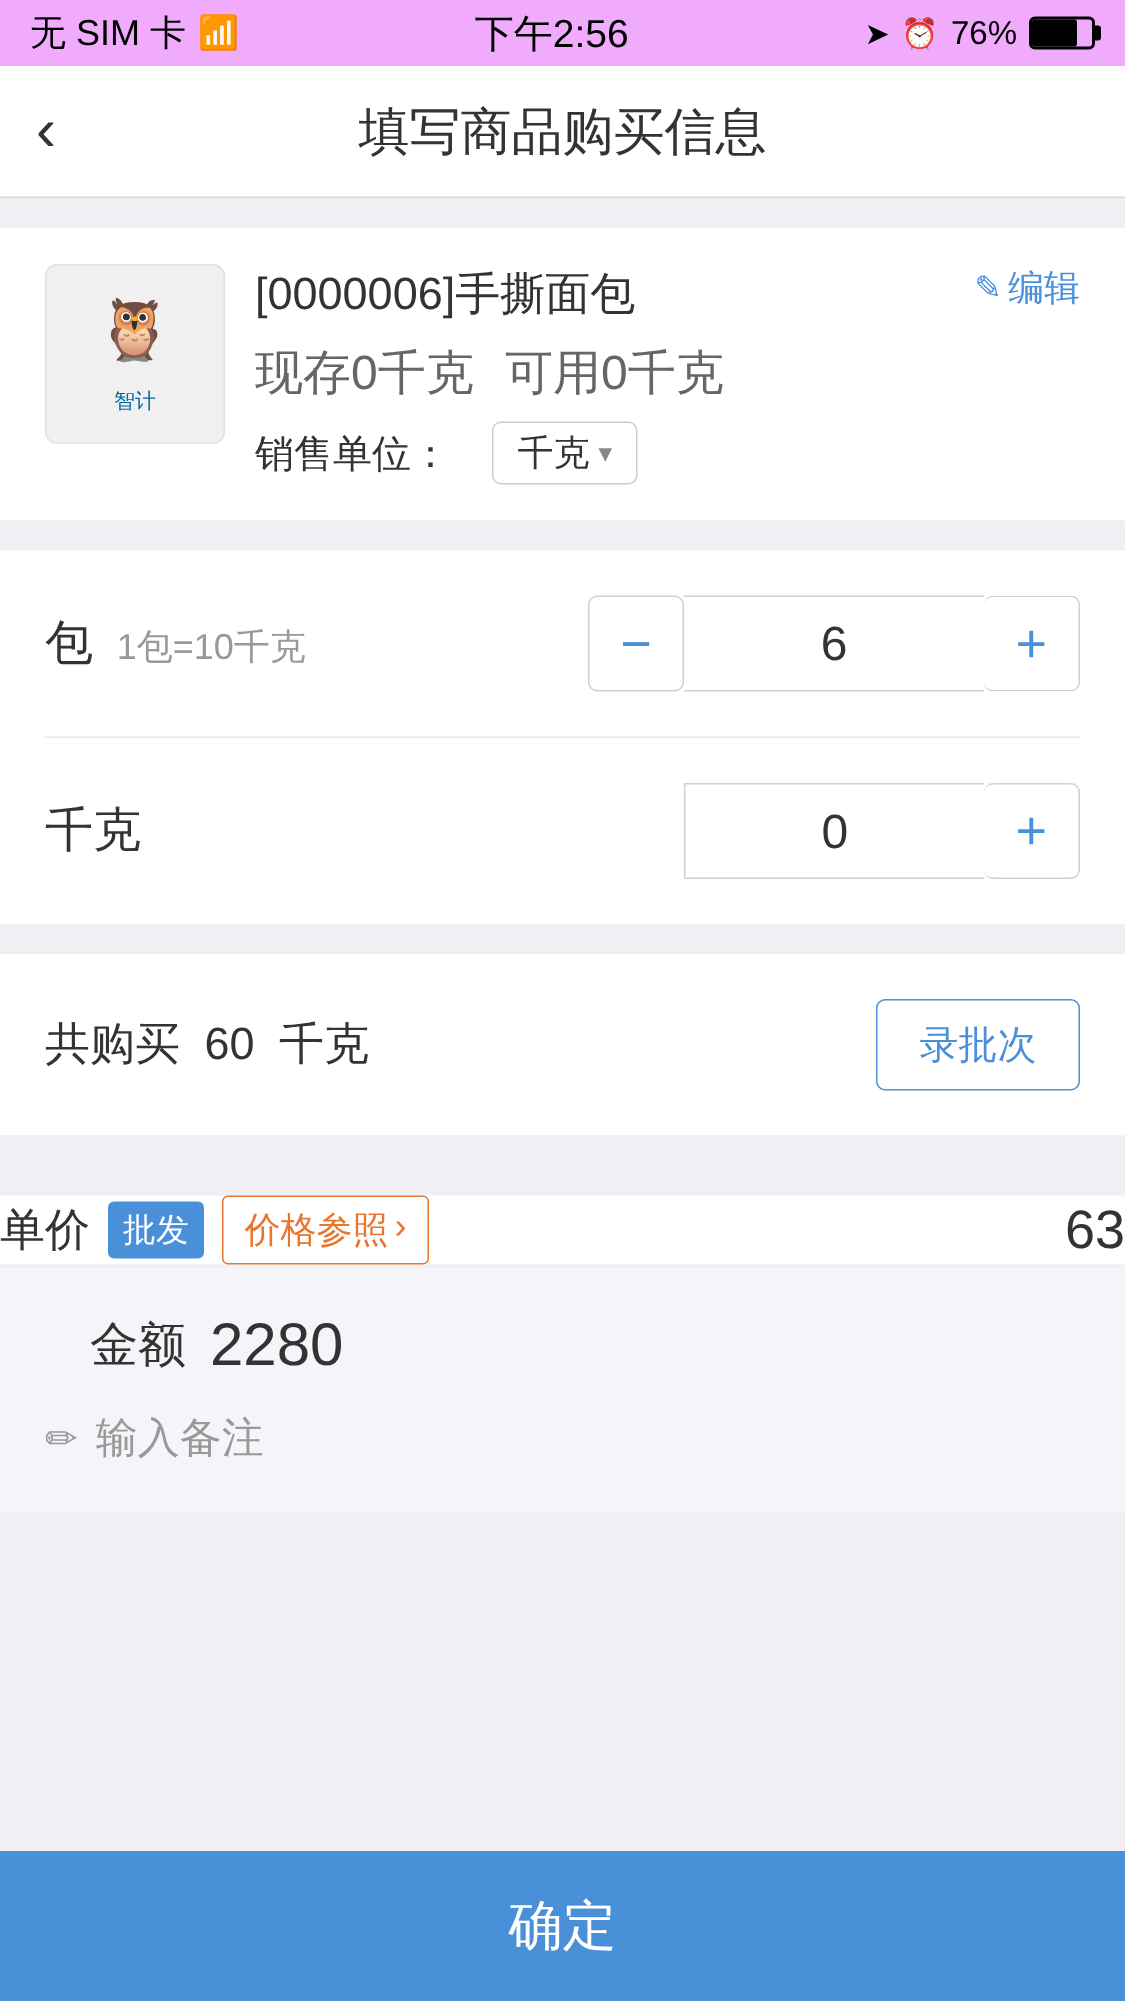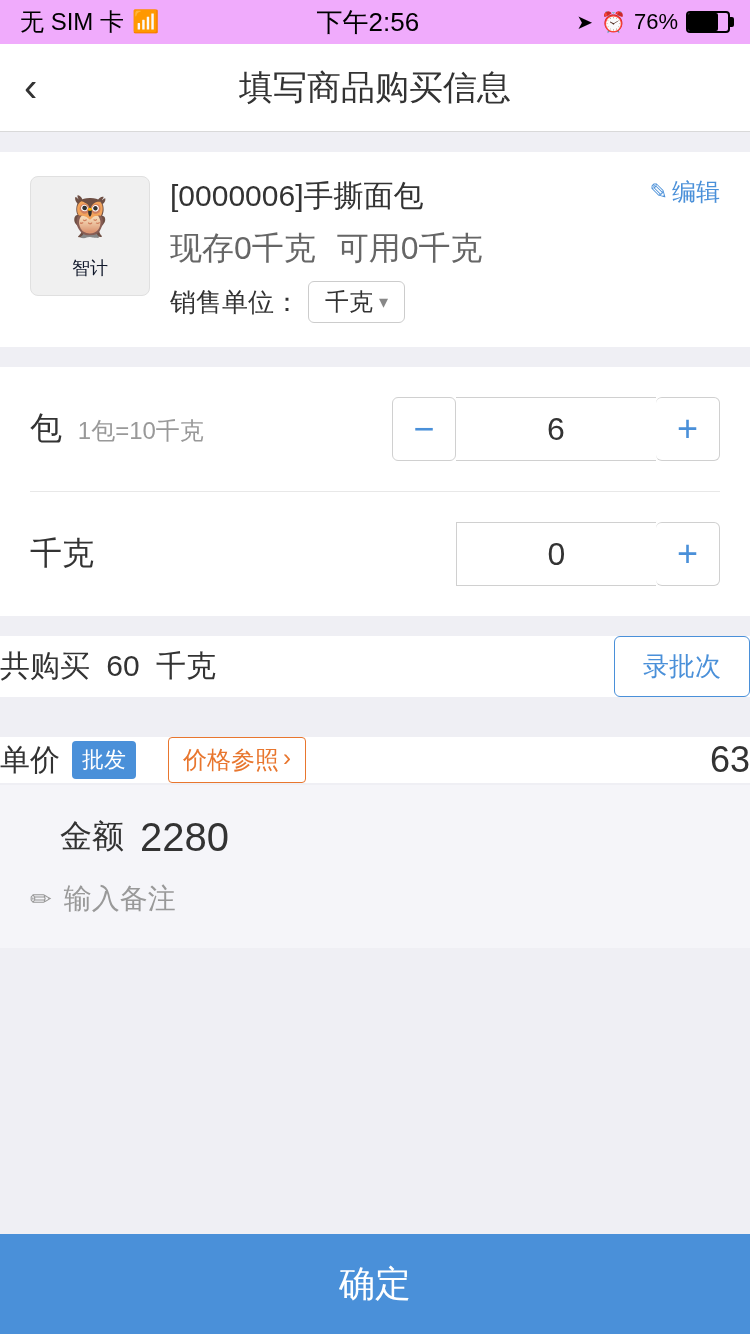--- a/index.html
+++ b/index.html
@@ -97,22 +97,22 @@
       flex-direction: column;
       align-items: center;
       justify-content: center;
       flex-shrink: 0;
     }
     .product-thumb-icon {
       font-size: 40px;
       color: #aaa;
     }
     .product-thumb-text {
-      font-size: 18px;
-      color: #0f172a;
+      font-size: 14px;
+      color: #0369a1;
       margin-top: 16px;
     }
     .product-info {
       flex: 1;
     }
     .product-info-header {
       display: flex;
       justify-content: space-between;
       align-items: flex-start;
     }
@@ -130,21 +130,21 @@
       cursor: pointer;
     }
     .product-stock {
       font-size: 32px;
       color: #666;
       margin-top: 10px;
     }
     .product-unit-row {
       display: flex;
       align-items: center;
-      gap: 8px;
+      gap: 28px;
       margin-top: 10px;
       font-size: 26px;
       color: #333;
     }
     .unit-select {
       border: 1px solid #ccc;
       border-radius: 6px;
       padding: 4px 16px;
       font-size: 24px;
       color: #333;
@@ -209,20 +209,21 @@
       border-right: none;
       text-align: center;
       font-size: 32px;
       color: #333;
       background: #fff;
     }
 
     
     .total-section {
       background: #fff;
+      padding: 30px;
       display: flex;
       align-items: center;
       justify-content: space-between;
     }
     .total-label {
       font-size: 30px;
       color: #333;
     }
     .total-label strong { font-weight: 500; }
     .batch-btn {
@@ -263,21 +264,20 @@
       border: 1px solid #e8762e;
       border-radius: 4px;
       padding: 6px 14px;
       font-size: 24px;
       color: #e8762e;
       background: #fff;
       cursor: pointer;
       display: flex;
       align-items: flex-start;
       gap: 4px;
-      margin-left: 20px;
     }
     .price-value {
       font-size: 36px;
       color: #333;
     }
 
     
     .amount-section {
       background: #f5f5f9;
       padding: 30px;

